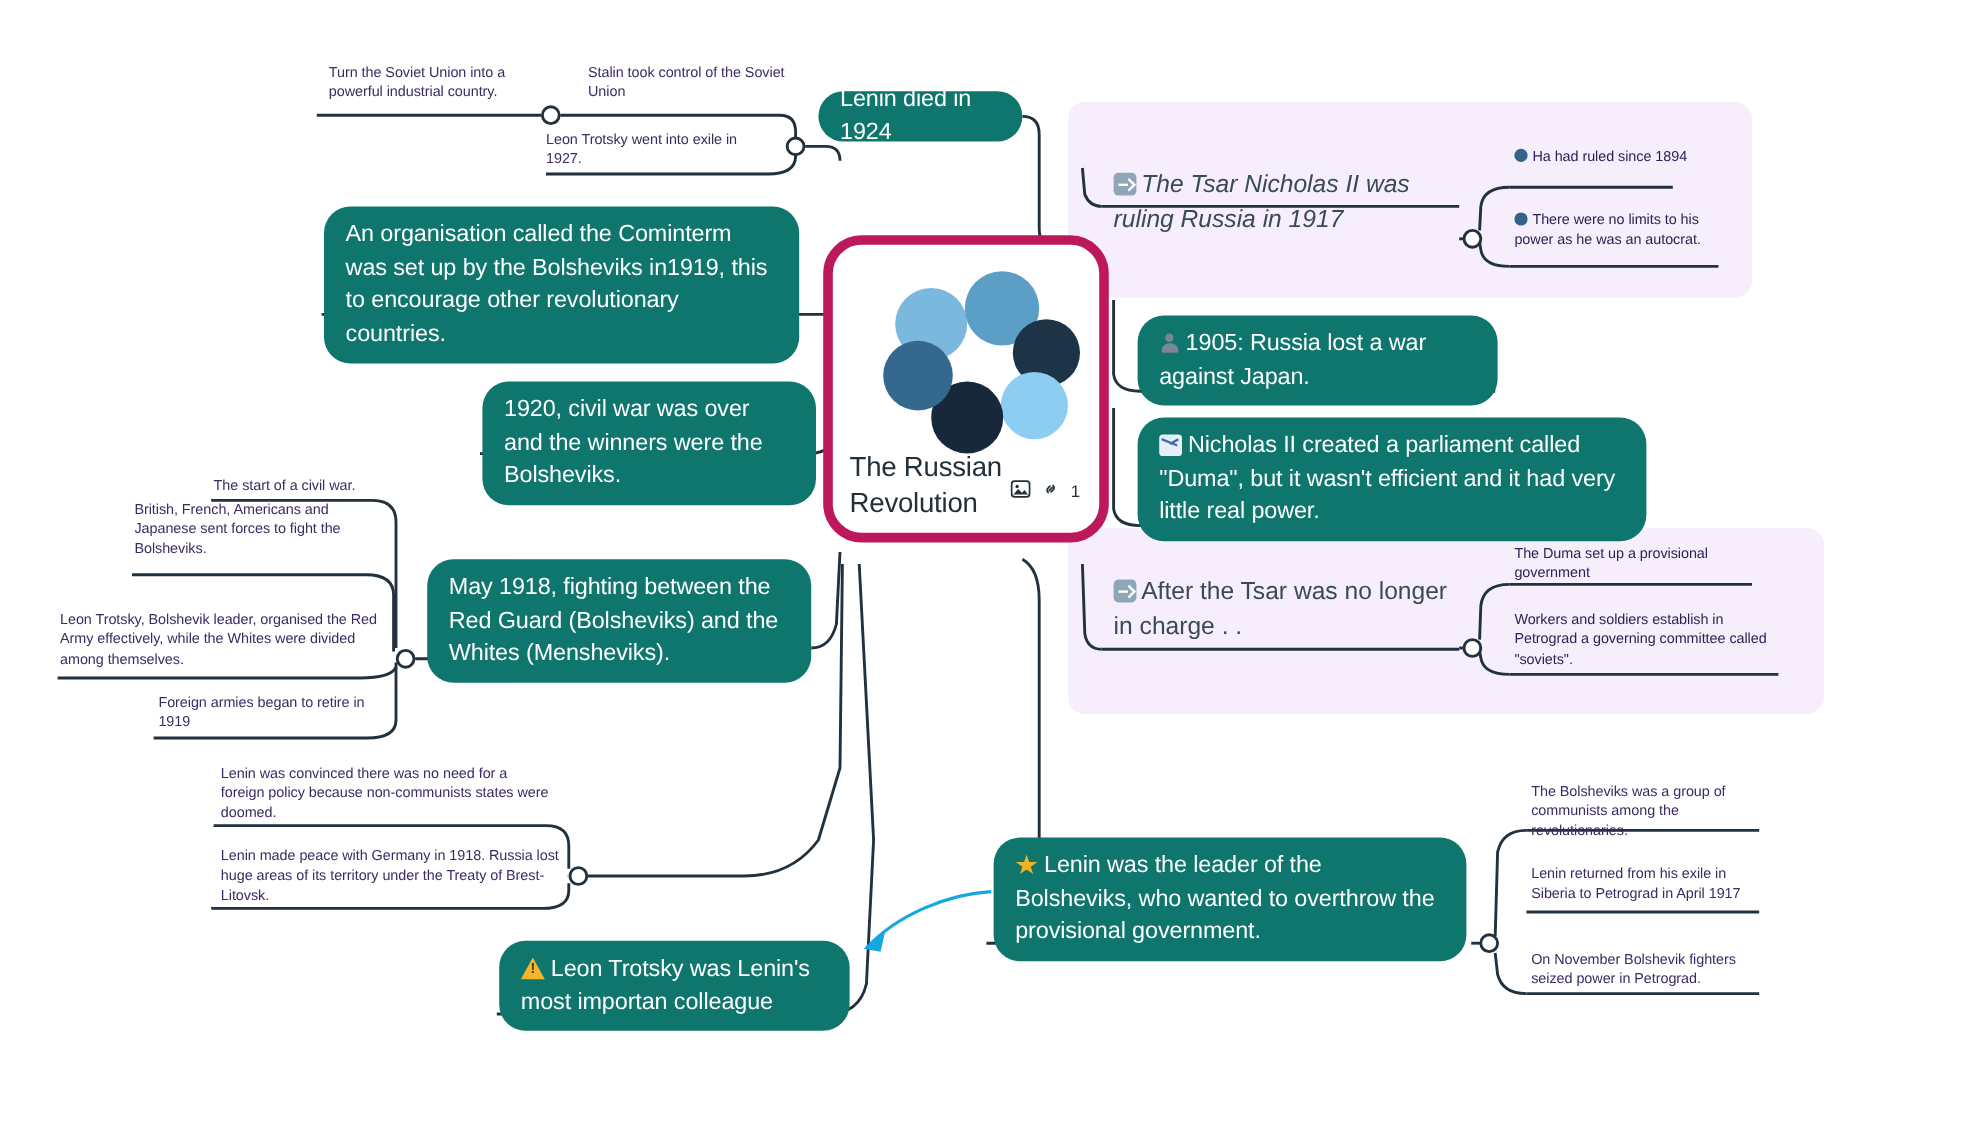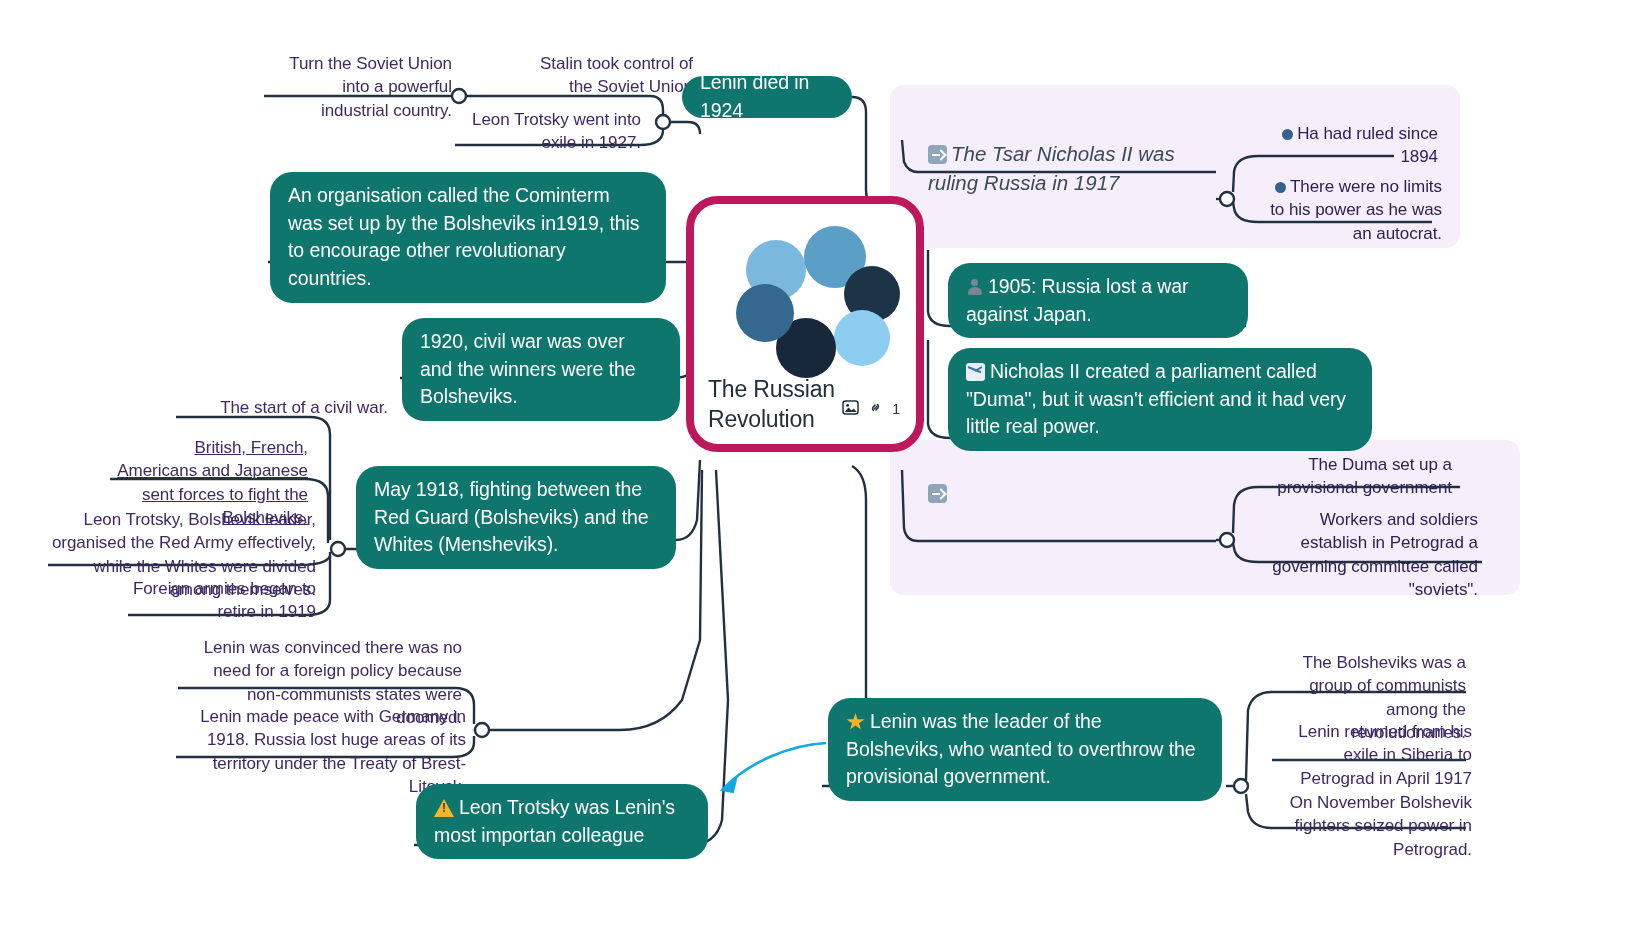--- a/index.html
+++ b/index.html
@@ -29,24 +29,23 @@
     padding:10px 18px;
     font-size:19.5px;
     line-height:1.42;
     letter-spacing:-0.1px;
   }
 
   
   .leaf {
     position:absolute;
     color:#3d2a63;
-    font-size:17px;
+    font-size:12px;
     line-height:1.37;
     letter-spacing:-0.05px;
-    text-align:right;
   }
   .leaf.b { color:#2e2255; }
   .bullet-dot {
     display:inline-block;
     width:11px; height:11px;
     border-radius:50%;
     background:#35618c;
     margin-right:4px;
     vertical-align:-1px;
   }
@@ -235,31 +234,31 @@
             <path d="M6 9.2 L9.2 6" stroke="#22303c" stroke-width="1.5" fill="none"></path>
           <path d="M5.4 10.4 a2.6 2.6 0 0 1 0-3.7 L7 5.1" stroke="#22303c" stroke-width="1.5" fill="none" stroke-linecap="round"></path>
           <path d="M9.6 4.6 a2.6 2.6 0 0 1 0 3.7 L8 9.9" stroke="#22303c" stroke-width="1.5" fill="none" stroke-linecap="round"></path>
           </svg>
       </span>
       <span>1</span>
     </div>
   </div>
 
   <div class="leaf" style="left:274px; top:52px; width:178px;">Turn the Soviet Union into a powerful industrial country.</div>
-  <div class="leaf" style="left:490px; top:52px; width:178px;margin-left:25px;">Stalin took control of the Soviet Union</div>
+  <div class="leaf" style="left:490px; top:52px; width:178px;">Stalin took control of the Soviet Union</div>
   <div class="leaf" style="left:455px; top:108px; width:186px;">Leon Trotsky went into exile in 1927.</div>
 
   <div class="pill" style="left:682px; top:76px; width:170px; height:42px; display:flex; align-items:center;">Lenin died in 1924</div>
 
   <div class="pill" style="left:270px; top:172px; width:396px;">An organisation called the Cominterm was set up by the Bolsheviks in1919, this to encourage other revolutionary countries.</div>
 
   <div class="pill" style="left:402px; top:318px; width:278px;">1920, civil war was over and the winners were the Bolsheviks.</div>
 
   <div class="leaf" style="left:178px; top:396px; width:210px;">The start of a civil war.</div>
-  <div class="leaf" style="left:112px; top:436px; width:196px;text-decoration:underline;">British, French, Americans and Japanese sent forces to fight the Bolsheviks.</div>
+  <div class="leaf" style="left:112px; top:416px; width:196px;">British, French, Americans and Japanese sent forces to fight the Bolsheviks.</div>
   <div class="leaf" style="left:50px; top:508px; width:266px;">Leon Trotsky, Bolshevik leader, organised the Red Army effectively, while the Whites were divided among themselves.</div>
   <div class="leaf" style="left:132px; top:577px; width:184px;">Foreign armies began to retire in 1919</div>
 
   <div class="pill" style="left:356px; top:466px; width:320px;">May 1918, fighting between the Red Guard (Bolsheviks) and the Whites (Mensheviks).</div>
 
   <div class="leaf" style="left:184px; top:636px; width:278px;">Lenin was convinced there was no need for a foreign policy because non-communists states were doomed.</div>
   <div class="leaf" style="left:184px; top:705px; width:282px;">Lenin made peace with Germany in 1918. Russia lost huge areas of its territory under the Treaty of Brest-Litovsk.</div>
 
 
   <div class="pill" style="left:416px; top:784px; width:292px;">
@@ -289,19 +288,19 @@
   <div class="pill" style="left:948px; top:263px; width:300px;">
     <span class="gl-person"></span><span>1905: Russia lost a war against Japan.</span>
   </div>
 
   <div class="pill" style="left:948px; top:348px; width:424px;">
     <span class="gl-chart"></span><span>Nicholas II created a parliament called "Duma", but it wasn't efficient and it had very little real power.</span>
   </div>
 
   <div style="position:absolute; left:928px; top:478px; width:292px; font-size:20.5px;
               line-height:1.42; color:#3a4a57;">
-    <span class="gl-arrow"></span>
+    <span class="gl-arrow"></span><span>After the Tsar was no longer in charge . .</span>
   </div>
 
   <div class="leaf b" style="left:1262px; top:508px; width:216px;">Workers and soldiers establish in Petrograd a governing committee called "soviets".</div>
   <div class="leaf b" style="left:1262px; top:453px; width:190px;">The Duma set up a provisional government</div>
 
 </div>
 
 </body></html>

